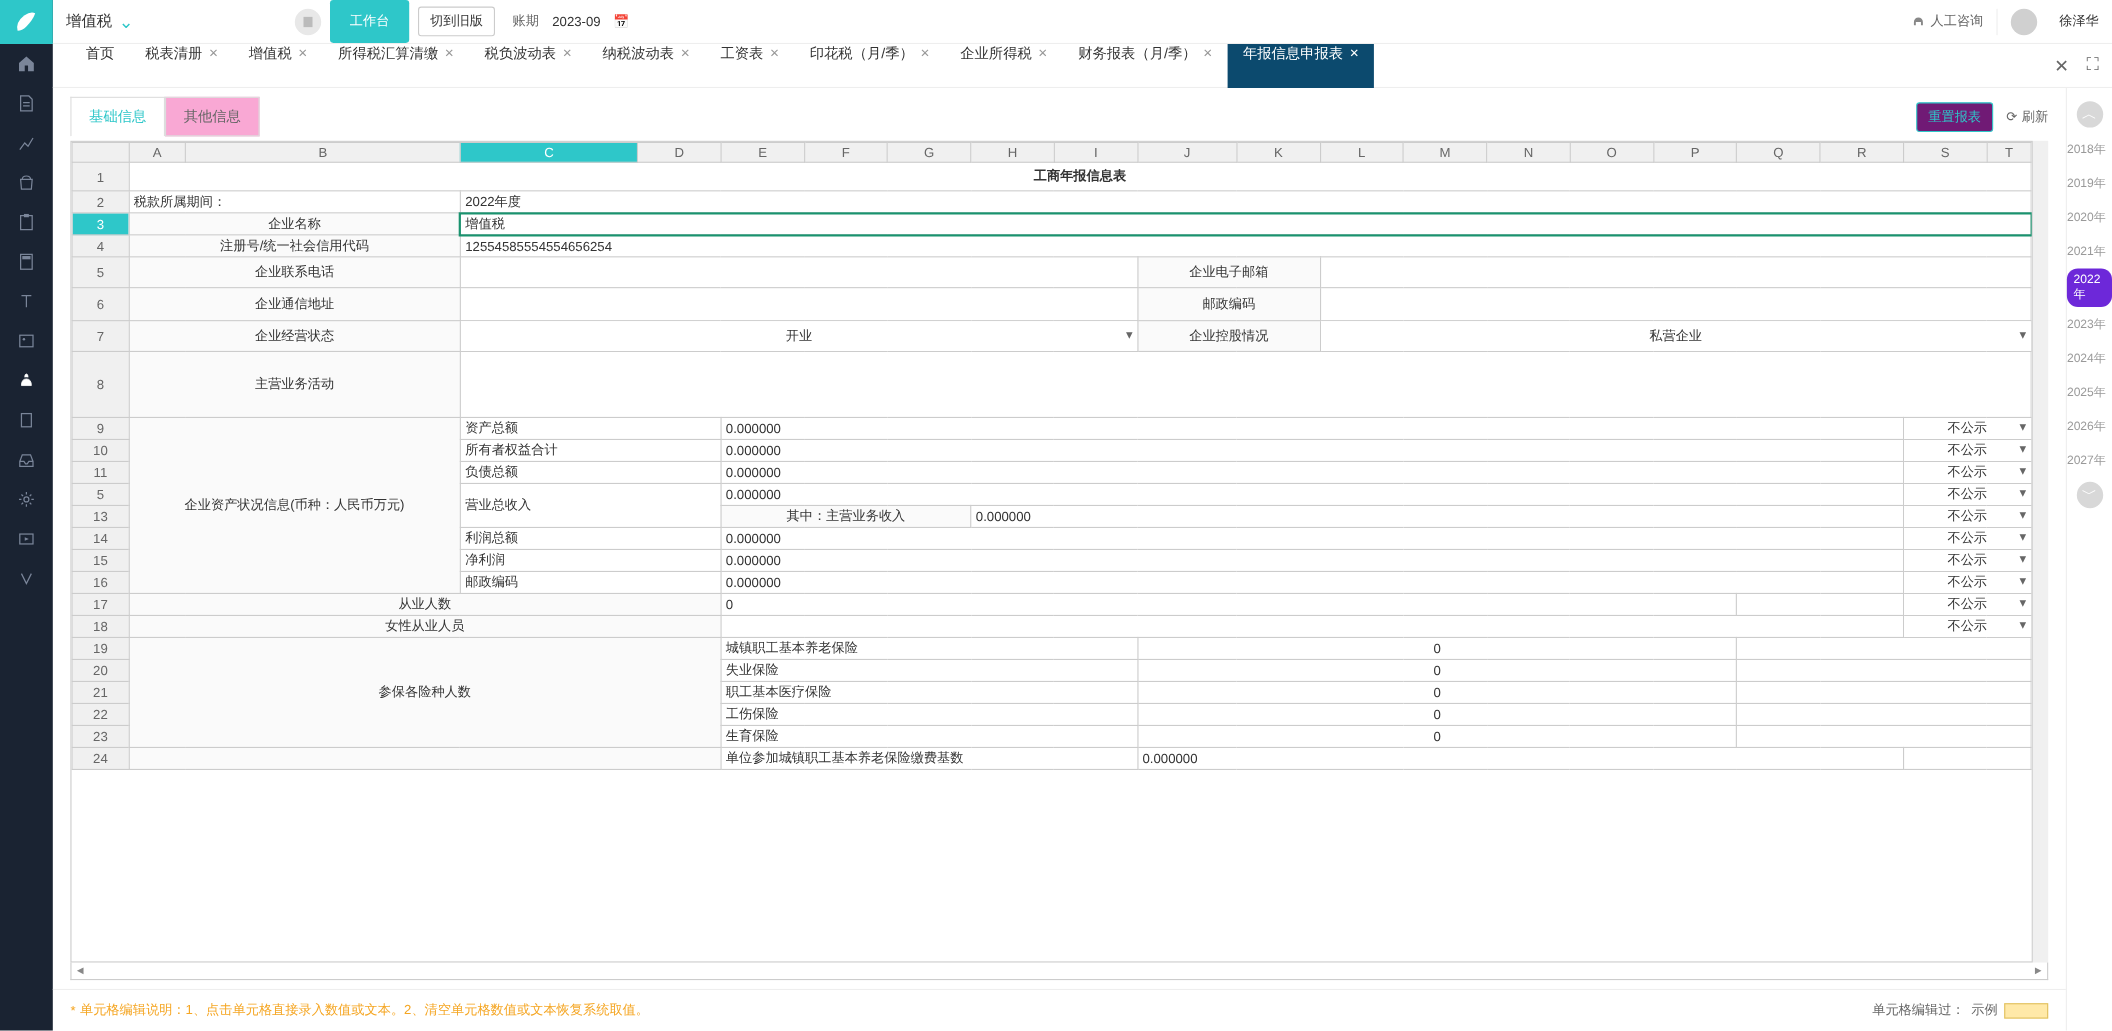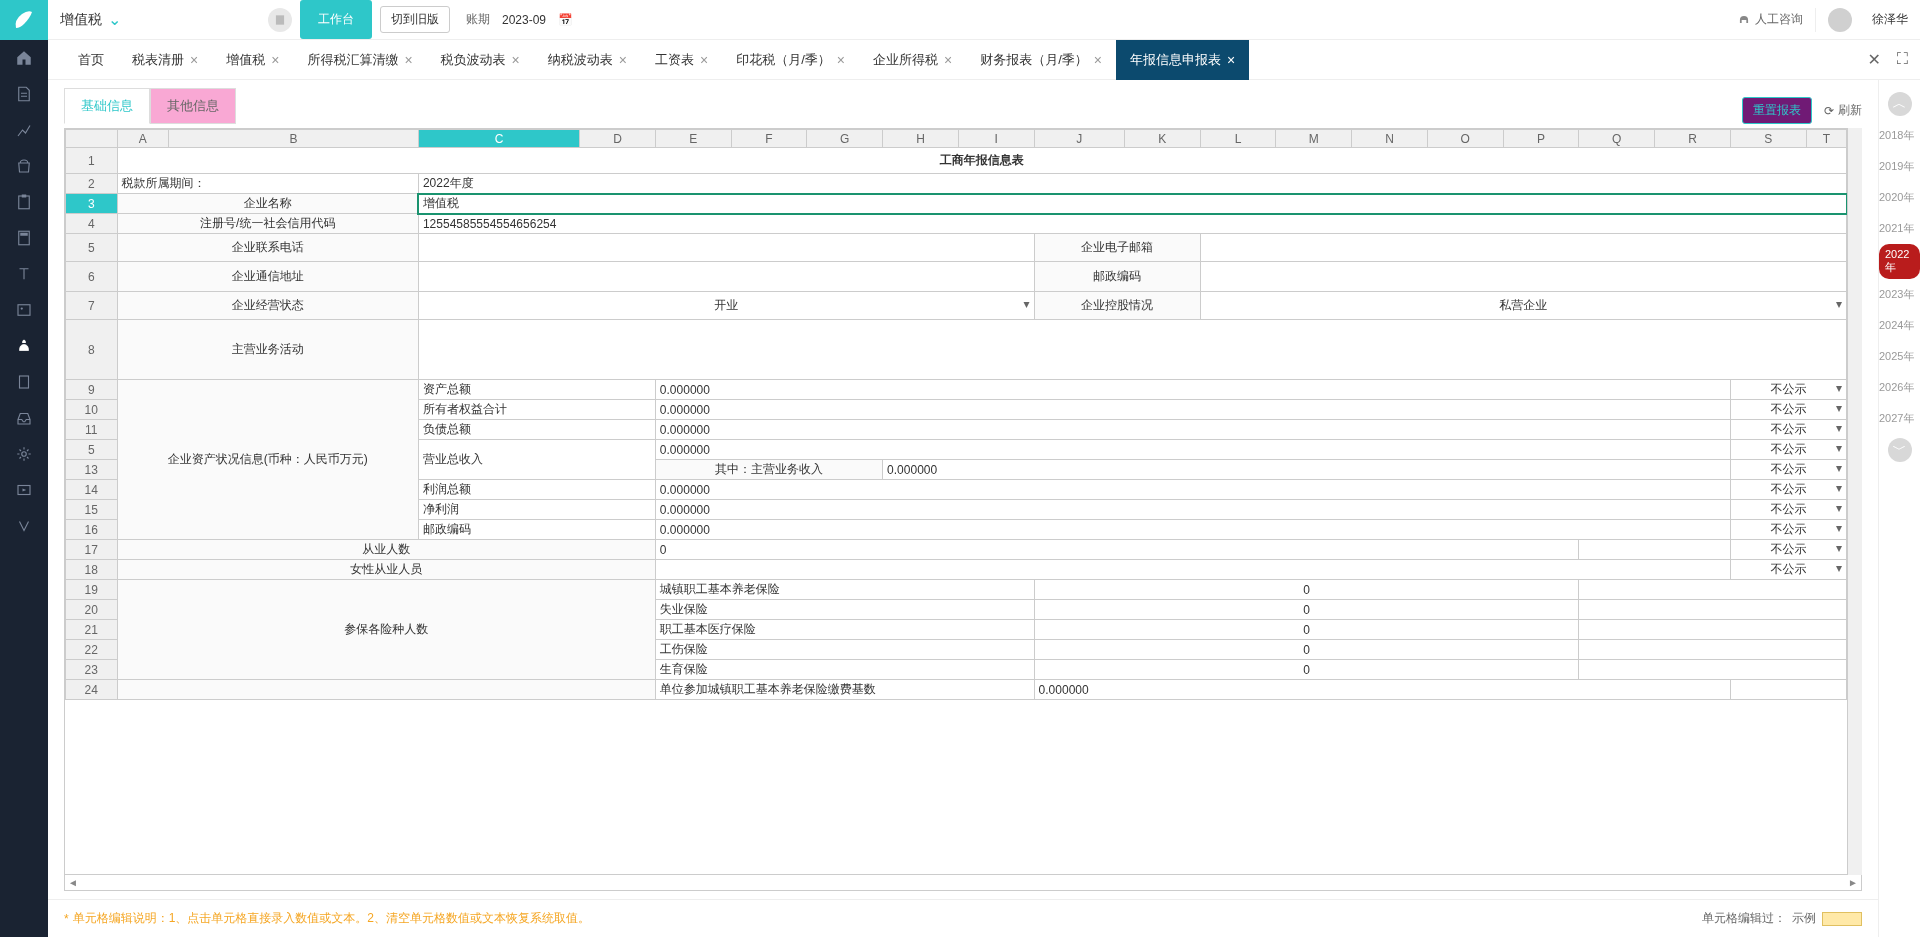--- a/index.html
+++ b/index.html
@@ -20,29 +20,29 @@
 .btn-primary { background: #2ec7c9; color: #fff; padding: 11px 18px; border-radius: 3px; cursor: pointer; border: none; font-size: 12px; }
 .btn-outline { background: #fff; color: #333; padding: 4px 10px; border: 1px solid #ccc; border-radius: 3px; cursor: pointer; font-size: 12px; }
 .period-label { color: #666; margin-left: 8px; }
 .period-val { color: #333; margin-left: 4px; }
 .cal-icon { color: #2ec7c9; margin-left: 4px; }
 .spacer { flex: 1; }
 .topbar-right { display: flex; align-items: center; gap: 12px; }
 .user-area { display: flex; align-items: center; gap: 20px; padding-left: 12px; border-left: 1px solid #eee; }
 .avatar { width: 24px; height: 24px; border-radius: 50%; background: #d0d0d0; }
 .tabbar { height: 40px; display: flex; align-items: center; padding: 0 16px; border-bottom: 1px solid #eee; gap: 0; position: relative; }
-.tab { padding: 0 14px; height: 40px; display: flex; align-items: center; gap: 6px; cursor: pointer; font-size: 13px; color: #333; white-space: nowrap; }
+.tab { padding: 0 14px; height: 40px; display: flex; align-items: flex-start; gap: 6px; cursor: pointer; font-size: 13px; color: #333; white-space: nowrap; }
 .tab-close { color: #999; font-size: 14px; cursor: pointer; }
 .tab.active { background: #0c4a6e; color: #fff; }
 .tab.active .tab-close { color: #fff; }
 .tabbar-actions { position: absolute; right: 8px; display: flex; gap: 8px; }
 .tabbar-actions span { cursor: pointer; color: #666; font-size: 16px; padding: 2px 4px; }
 .content { flex: 1; display: flex; min-height: 0; }
 .content-main { flex: 1; display: flex; flex-direction: column; min-width: 0; padding: 0; }
-.subtabs-row { display: flex; align-items: flex-end; padding: 8px 16px 0 16px; }
+.subtabs-row { display: flex; align-items: center; padding: 8px 16px 0 16px; }
 .subtabs { display: flex; }
 .subtab { padding: 8px 16px; cursor: pointer; font-size: 13px; color: #666; background: #f0f0f0; border: 1px solid #ddd; }
 .subtab.active { color: #2ec7c9; background: #fff; border-bottom: 1px solid #fff; }
 .subtab:not(.active) { background: #f9a8d4; }
 .subtabs-actions { margin-left: auto; display: flex; gap: 12px; align-items: center; }
 .btn-reset { border: 1px solid #2ec7c9; color: #2ec7c9; background: #701a75; padding: 4px 10px; border-radius: 3px; cursor: pointer; font-size: 12px; }
 .btn-refresh { color: #666; cursor: pointer; display: flex; align-items: center; gap: 4px; }
 .sheet-wrap { flex: 1; padding: 4px 16px 0 16px; min-height: 0; display: flex; flex-direction: column; }
 .sheet-scroll { flex: 1; overflow: auto; border: 1px solid #ccc; position: relative; }
 table.sheet { border-collapse: collapse; width: 100%; table-layout: fixed; }
@@ -67,21 +67,21 @@
 .hscroll { height: 16px; border: 1px solid #ccc; border-top: none; display: flex; align-items: center; }
 .hscroll .arrow { width: 16px; text-align: center; color: #888; cursor: pointer; font-size: 10px; }
 .hscroll .track { flex: 1; }
 .footer-note { padding: 10px 16px; font-size: 12px; color: #f5a623; display: flex; align-items: center; border-top: 1px solid #eee; margin-top: 8px; }
 .footer-note .note-star { color: #f5a623; margin-right: 4px; }
 .footer-right { margin-left: auto; color: #666; display: flex; align-items: center; gap: 6px; }
 .swatch { display: inline-block; width: 40px; height: 14px; background: #ffe9a8; border: 1px solid #e0c060; }
 .year-rail { width: 42px; display: flex; flex-direction: column; align-items: center; padding-top: 8px; gap: 0; border-left: 1px solid #eee; }
 .year-btn-nav { width: 24px; height: 24px; border-radius: 50%; background: #d8d8d8; color: #fff; display: flex; align-items: center; justify-content: center; cursor: pointer; margin: 4px 0; font-size: 14px; }
 .year-item { font-size: 11px; color: #999; padding: 8px 0; cursor: pointer; writing-mode: horizontal-tb; }
-.year-item.active { background: #b91c1c; color: #fff; border-radius: 10px; padding: 4px 6px; }
+.year-item.active { background: #6d28d9; color: #fff; border-radius: 10px; padding: 4px 6px; }
 .vscroll-fake { width: 14px; background: #f0f0f0; }
 </style>
 </head>
 <body>
 
 <div class="app">
   <div class="sidebar">
     <div class="sidebar-logo">
       <svg viewBox="0 0 24 24">
           <path d="M4 20 Q2 12 10 6 Q16 2 20 4 Q18 10 12 16 Q8 20 4 20 Z"></path>

